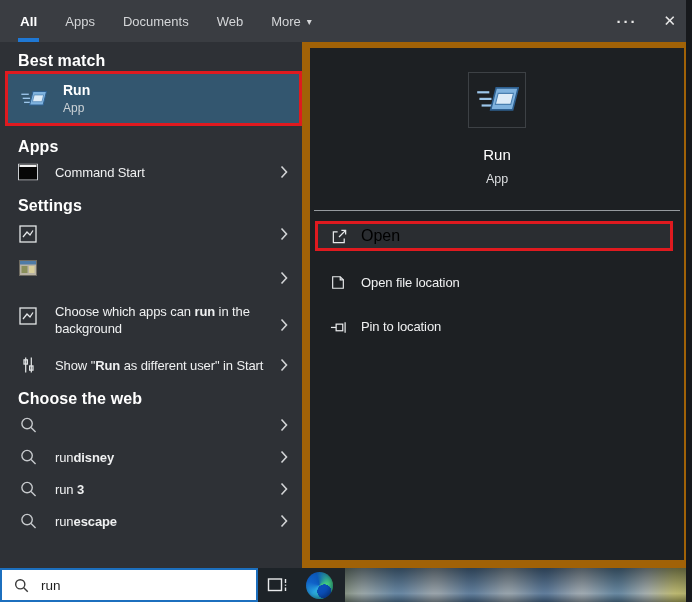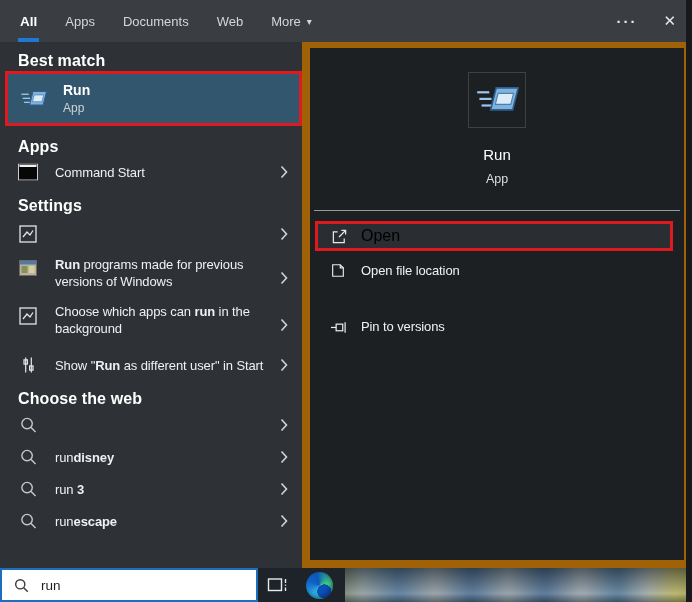--- a/index.html
+++ b/index.html
@@ -166,21 +166,20 @@
 
     <div class="lrow twoline" style="top:214px;height:44px;">
       <span class="icon-cell">
         <svg width="18" height="16" viewBox="0 0 18 16">
           <rect x="0.5" y="0.5" width="17" height="15" fill="#b8b2a4" stroke="#6e6a60"></rect>
           <rect x="1" y="1" width="16" height="3.5" fill="#4f7ba6"></rect>
           <rect x="2.5" y="6" width="6" height="7" fill="#8a8f5a"></rect>
           <rect x="10" y="6" width="5.5" height="7" fill="#d9cf9b"></rect>
         </svg>
       </span>
-      <span class="lbl"><span></span><b>Run</b><span> programs made for previous versions of Windows</span></span>
       <span class="chev">
           <svg width="8" height="14" viewBox="0 0 8 14">
             <path d="M1.5 1.5 L6.5 7 L1.5 12.5" stroke="#d2d4d6" stroke-width="1.6" fill="none"></path>
           </svg>
         </span>
     </div>
 
     <div class="lrow twoline" style="top:261px;height:44px;">
       <span class="icon-cell">
         <svg width="18" height="18" viewBox="0 0 18 18" fill="none" stroke="#e4e6e8" stroke-width="1.3">
@@ -299,40 +298,40 @@
       <span class="icon-cell">
         <svg width="17" height="17" viewBox="0 0 18 18" fill="none" stroke="#e8eaec" stroke-width="1.3">
             <path d="M7 4 H2.5 V15.5 H14 V11"></path>
             <path d="M8.5 9.5 L15.5 2.5"></path>
             <path d="M11 2.5 H15.5 V7"></path>
           </svg>
       </span>
       <span class="albl">Open</span>
     </div>
 
-    <div class="action-row" style="top:208px;">
+    <div class="action-row" style="top:220px;">
       <span class="icon-cell">
         <svg width="16" height="17" viewBox="0 0 18 18" fill="none" stroke="#e8eaec" stroke-width="1.3">
             <path d="M3 2.5 H11.5 L15 6 V15.5 H3 Z"></path>
             <path d="M11.5 2.5 V6 H15"></path>
           </svg>
       </span>
       <span class="albl">Open file location</span>
     </div>
 
 
     <div class="action-row" style="top:264px;">
       <span class="icon-cell">
         <svg width="17" height="17" viewBox="0 0 18 18" fill="none" stroke="#e8eaec" stroke-width="1.3">
             <path d="M1 10 H6.5"></path>
             <rect x="6.5" y="6.5" width="7" height="7"></rect>
             <path d="M16 4.5 V15.5"></path>
           </svg>
       </span>
-      <span class="albl">Pin to versions</span>
+      <span class="albl">Pin to location</span>
     </div>
   </div>
 
   <div class="taskbar">
     <div class="tb-search">
       <span>
         <svg width="15" height="15" viewBox="0 0 18 18" fill="none" stroke="#3a3a3a" stroke-width="1.7">
             <circle cx="7.5" cy="7.5" r="5.5"></circle>
             <path d="M11.7 11.7 L16.5 16.5"></path>
           </svg>

